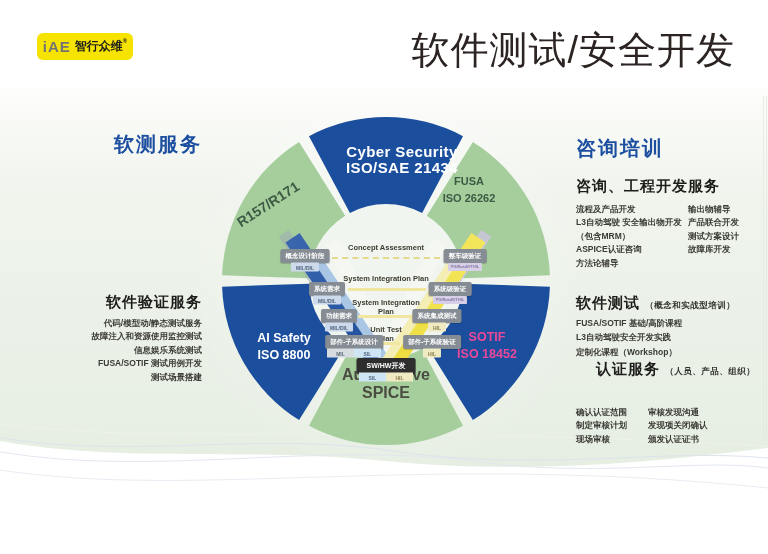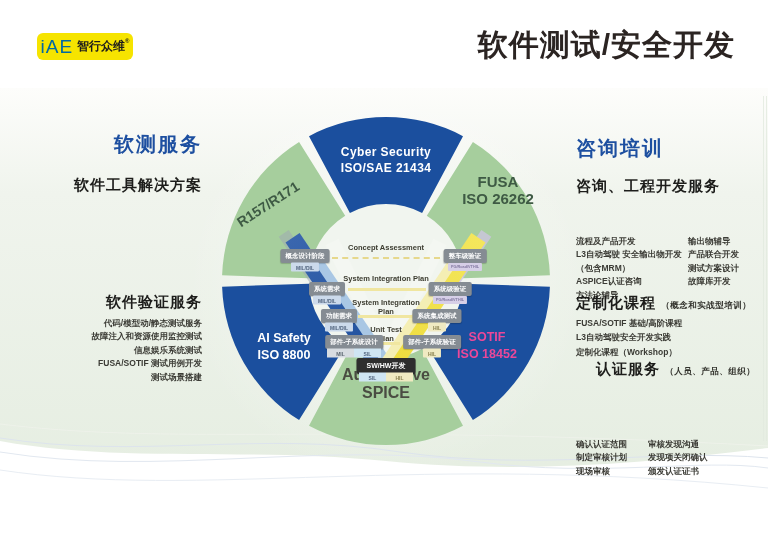--- a/index.html
+++ b/index.html
@@ -8,56 +8,56 @@
   .page { position:relative; width:768px; height:554px; background:#ffffff; overflow:hidden; }
 
   
   svg.bg { position:absolute; left:0; top:0; z-index:0; }
   .right-lines { position:absolute; right:0; top:96px; width:7px; height:345px; z-index:0;
     background:repeating-linear-gradient(90deg, transparent 0 2px, #e2eadf 2px 3px); opacity:.8; }
 
   
   .logo { position:absolute; left:37px; top:33px; width:96px; height:27px; background:#f6e400;
     border-radius:6px; display:flex; align-items:center; justify-content:center; gap:4px; z-index:6; }
-  .logo .iae { font-weight:400; font-size:19px; color:#0369a1; letter-spacing:1px; }
+  .logo .iae { font-weight:700; font-size:15px; color:#737373; letter-spacing:1px; }
   .logo .cn { font-weight:900; font-size:12px; color:#1c1c1c; }
   .logo sup { font-size:6px; color:#1c1c1c; vertical-align:top; }
-  .main-title { position:absolute; right:33px; top:25px; font-size:30px; font-weight:700;
+  .main-title { position:absolute; right:33px; top:25px; font-size:38px; font-weight:400;
     color:#2b2422; letter-spacing:1px; z-index:6; }
 
   
   .lp { position:absolute; left:40px; width:162px; text-align:right; z-index:5; }
   .panel-heading { font-size:20px; font-weight:900; color:#1d4fa0; letter-spacing:2px; }
   .sec-title { font-size:15px; font-weight:900; color:#1d1d1b; letter-spacing:1px; }
   .sec-sub { font-size:8.5px; font-weight:700; color:#32322c; letter-spacing:.5px; }
   .body-line { font-size:8.5px; font-weight:600; color:#3b3b35; white-space:nowrap; }
   .lp-heading { top:131px; }
   .lp-s1-title { top:176px; }
   .lp-s1-lines { top:200px; } .lp-s1-lines .body-line { line-height:15px; }
   .lp-s2-title { top:293px; }
   .lp-s2-lines { top:317px; } .lp-s2-lines .body-line { line-height:13.4px; }
 
   
   .rp { position:absolute; left:576px; width:185px; text-align:left; z-index:5; }
   .rp-heading { top:135px; }
   .rp-c-title { top:177px; }
-  .rp-grid { display:grid; grid-template-columns:112px auto;margin-top:32px; }
+  .rp-grid { display:grid; grid-template-columns:112px auto; }
   .rp-c-grid { top:203px; } .rp-c-grid .body-line { line-height:13.4px; }
   .rp-t-title { top:294px; }
   .rp-t-lines { top:316px; } .rp-t-lines .body-line { line-height:14.4px; }
   .rp-cert-title { top:360px;margin-left:20px; }
   .rp-cert-grid { top:406px; grid-template-columns:72px auto; } .rp-cert-grid .body-line { line-height:13.4px; }
 
   
   svg.wheel { position:absolute; left:0; top:0; z-index:1; }
   .seg-label { position:absolute; transform:translate(-50%,-50%); text-align:center; z-index:2;
     font-weight:900; white-space:nowrap; }
   .seg-label .l1, .seg-label .l2 { display:block; }
-  .seg-cyber    { left:386px; top:160px; font-size:12px; line-height:16px; letter-spacing:.4px; }
-  .seg-fusa     { left:498px; top:190px; font-size:15px;   line-height:17px;text-align:center; }
+  .seg-cyber    { left:402px; top:160px; font-size:15px; line-height:16px; letter-spacing:.4px; }
+  .seg-fusa     { left:469px; top:190px; font-size:11px;   line-height:17px;text-align:center; }
   .seg-sotif    { left:487px; top:346px; font-size:12.5px; line-height:17px; }
   .seg-spice    { left:386px; top:384px; font-size:16px;   line-height:18px; }
   .seg-aisafety { left:284px; top:347px; font-size:12.5px; line-height:17px; }
   .seg-r157     { left:268px; top:204px; font-size:14px; transform:translate(-50%,-50%) rotate(-33deg); }
 
   
   .ribbon { position:absolute; z-index:2; }
   .rb-blue      { left:326px; top:225px; width:17px; height:150px; background:linear-gradient(#3a66ae,#1e4f9d); transform:rotate(-34deg); }
   .rb-lightblue { left:345px; top:242px; width:9px;  height:130px; background:#a9c7e4; transform:rotate(-34deg); }
   .rb-grey      { left:295px; top:228px; width:12px; height:62px;  background:#9fa9b2; opacity:.55; transform:rotate(-34deg); }
@@ -130,21 +130,20 @@
   </svg>
   <div class="right-lines"></div>
 
   <div class="logo">
     <span class="iae">iAE</span>
     <span class="cn"><span>智行众维</span><sup>®</sup></span>
   </div>
   <div class="main-title">软件测试/安全开发</div>
 
   <div class="lp lp-heading panel-heading">软测服务</div>
-  <div class="lp lp-s1-title sec-title">软件工具解决方案</div>
   <div class="lp lp-s2-title sec-title">软件验证服务</div>
   <div class="lp lp-s2-lines">
     <div class="body-line">代码/模型动/静态测试服务</div>
     <div class="body-line">故障注入和资源使用监控测试</div>
     <div class="body-line">信息娱乐系统测试</div>
     <div class="body-line">FUSA/SOTIF 测试用例开发</div>
     <div class="body-line">测试场景搭建</div>
   </div>
 
   <div class="rp rp-heading panel-heading">咨询培训</div>
@@ -155,21 +154,21 @@
     <div class="body-line">L3自动驾驶 安全输出物开发</div>
     <div class="body-line">产品联合开发</div>
     <div class="body-line">（包含MRM）</div>
     <div class="body-line">测试方案设计</div>
     <div class="body-line">ASPICE认证咨询</div>
     <div class="body-line">故障库开发</div>
     <div class="body-line">方法论辅导</div>
     <div class="body-line"></div>
   </div>
   <div class="rp rp-t-title sec-title">
-    <span>定制化课程</span>
+    <span>软件测试</span>
     <span class="sec-sub">（概念和实战型培训）</span>
   </div>
   <div class="rp rp-t-lines">
     <div class="body-line">FUSA/SOTIF 基础/高阶课程</div>
     <div class="body-line">L3自动驾驶安全开发实践</div>
     <div class="body-line">定制化课程（Workshop）</div>
   </div>
   <div class="rp rp-cert-title sec-title">
     <span>认证服务</span>
     <span class="sec-sub">（人员、产品、组织）</span>

